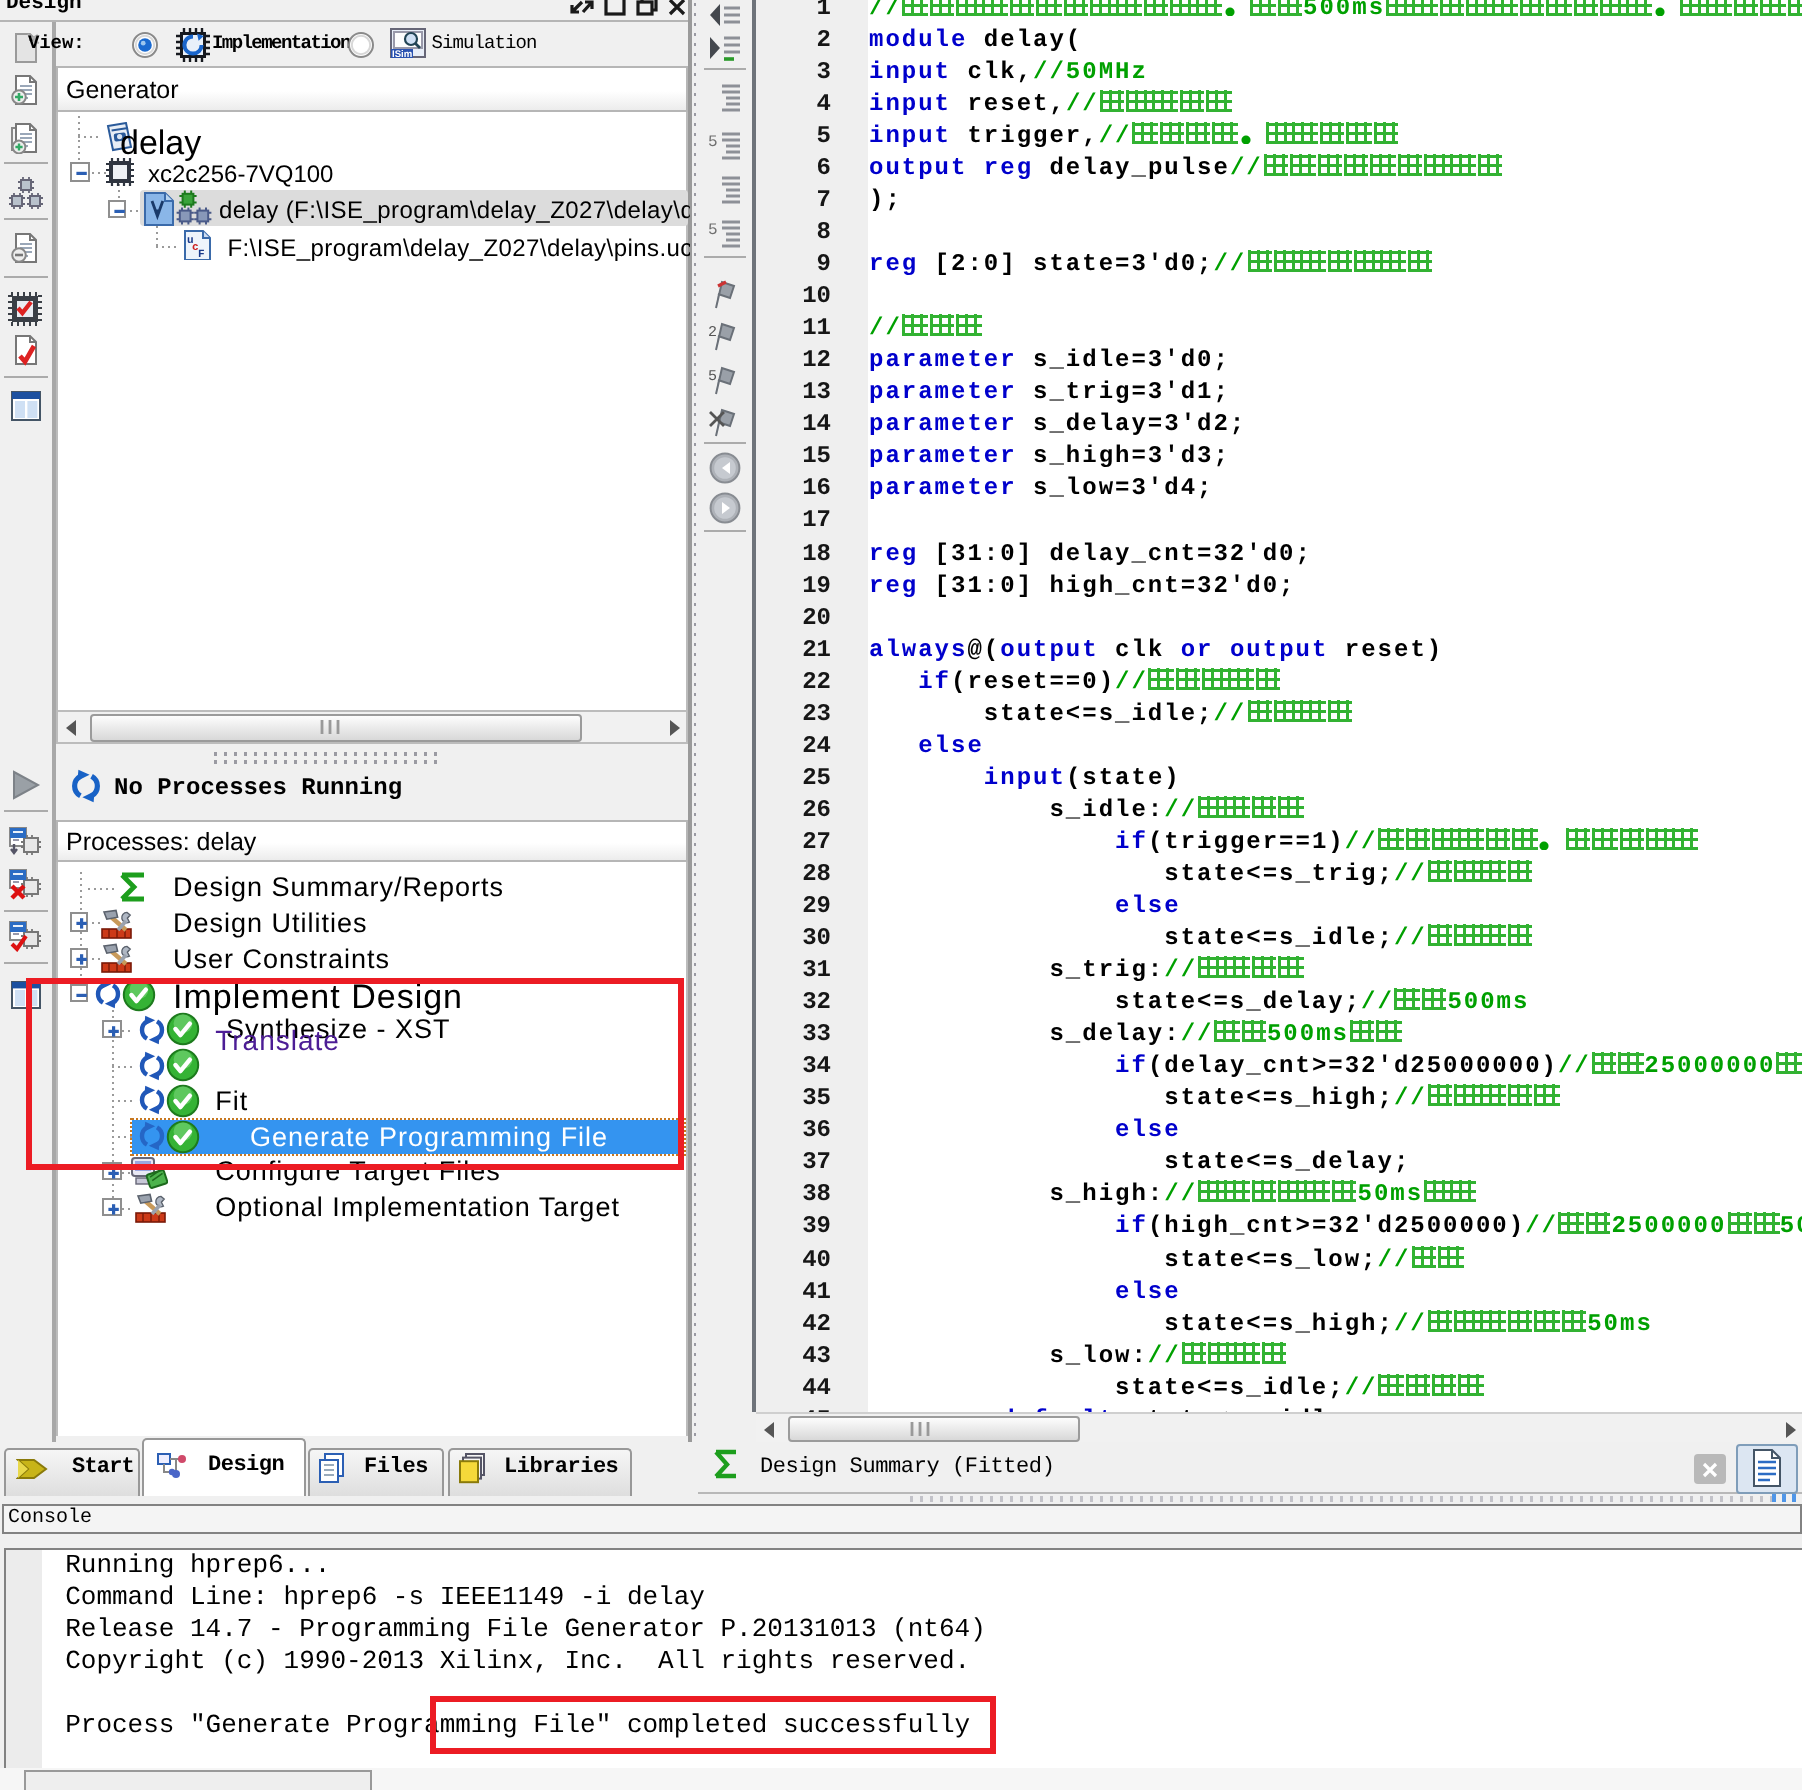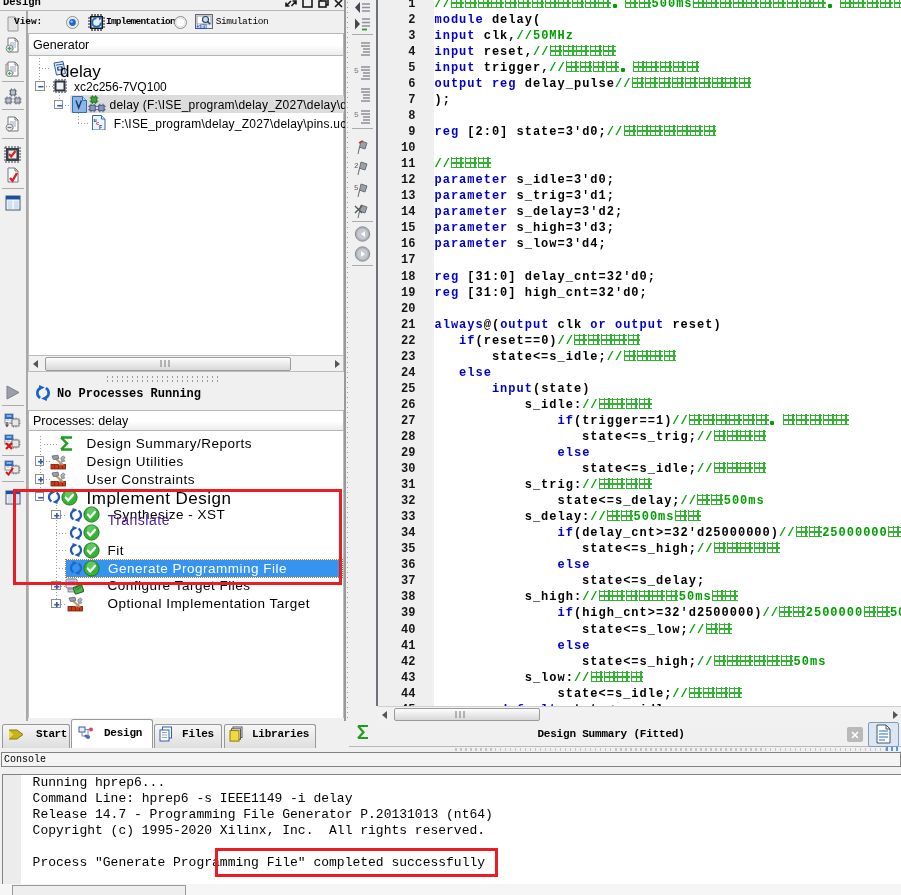--- a/index.html
+++ b/index.html
@@ -358,21 +358,21 @@
 <path d="M4.6 0.9 L9.6 3.1 L4.2 5.8 z" fill="#2057b8"></path>
 <path d="M10.5 3.67 A5 5 0 0 1 10.5 12.33" fill="none" stroke="#2057b8" stroke-width="2.2"></path>
 <path d="M11.4 15.1 L6.4 12.9 L11.8 10.2 z" fill="#2057b8"></path>
 </g>
   </svg>
 <svg class="a" style="left:83px;top:559.8px" width="17" height="17" viewBox="0 0 17 17">
     <circle cx="8.5" cy="8.5" r="7.6" fill="#35b335" stroke="#1d7a1d"></circle>
     <circle cx="8.5" cy="5.84" r="4.712" fill="#7fd97f" opacity="0.55"></circle>
     <path d="M4.7 8.5 l2.508 3.04 l4.712 -5.699999999999999" stroke="#fff" stroke-width="2.2" fill="none" stroke-linecap="round" stroke-linejoin="round"></path>
   </svg>
-<div class="a" style="left:108px;top:560.8px;font-size:13.5px;letter-spacing:0.5px;color:#fff">Generate Programming File</div>
+<div class="a" style="left:125px;top:560.8px;font-size:13.5px;letter-spacing:0.5px;color:#fff">Generate Programming File</div>
 <div class="a ebox" style="left:51px;top:580.9px">
     <svg width="9.5" height="9.5" viewBox="0 0 9.5 9.5">
       <path d="M2.2 4.7h5.2" stroke="#2b5fb4" stroke-width="1.6"></path>
       <path d="M4.8 2.1v5.2" stroke="#2b5fb4" stroke-width="1.6"></path>
     </svg>
   </div>
 <svg class="a" style="left:65px;top:578px" width="19" height="16.5" viewBox="0 0 19 16.5">
     <rect x="1" y="1" width="11" height="9" rx="1.5" fill="#e8e8f4" stroke="#667"></rect>
     <rect x="2.5" y="2.5" width="8" height="5" fill="#9aa6e0"></rect>
     <rect x="3" y="11" width="7" height="3" fill="#c8c8d8" stroke="#667" stroke-width="0.7"></rect>
@@ -583,38 +583,38 @@
 <svg class="a" style="left:228px;top:726px" width="16" height="16" viewBox="0 0 16 16">
     <rect x="5" y="1" width="9" height="10.5" fill="#f6f6f6" stroke="#556"></rect>
     <rect x="3.5" y="2.8" width="9" height="10.5" fill="#f6f6f6" stroke="#556"></rect>
     <rect x="2" y="4.6" width="9" height="10.5" fill="#f5d93a" stroke="#8a7a0a"></rect>
   </svg>
 <div class="a mono" style="left:252px;top:728px;font-size:11px;letter-spacing:-0.25px;color:#000;font-weight:bold">Libraries</div>
 <div class="a" style="left:349px;top:721px;width:552px;height:26px;background:#f0f0f0;border-bottom:1px solid #b8b8b8"></div>
 <svg class="a" style="left:355px;top:724px" width="16" height="16" viewBox="0 0 16 16">
     <path d="M3 2h10M3 2l5.5 6.2L3 14.2M3 14h10" stroke="#1d9e1d" stroke-width="2.2" fill="none"></path>
   </svg>
-<div class="a mono" style="left:380px;top:728px;width:462px;text-align:center;font-size:11px;letter-spacing:-0.2px;color:#000;font-weight:bold">Design Summary (Fitted)</div>
+<div class="a mono" style="left:380px;top:728px;width:462px;font-size:11px;letter-spacing:-0.2px;color:#000;font-weight:normal">Design Summary (Fitted)</div>
 <div class="a" style="left:847px;top:727px;width:16px;height:15px;background:#b9b9b9;border-radius:2px"></div>
 <svg class="a" style="left:851px;top:730.5px" width="8" height="8" viewBox="0 0 8 8">
     <path d="M1 1 L7 7 M7 1 L1 7" stroke="#fff" stroke-width="1.6"></path>
   </svg>
 <div class="a" style="left:868px;top:722px;width:31px;height:25px;background:#dcE6f2;border:1px solid #7f9db9;border-radius:2px"></div>
 <svg class="a" style="left:876px;top:724px" width="15" height="20" viewBox="0 0 15 20">
     <path d="M1 1h9l4 4v14H1z" fill="#fff" stroke="#456"></path>
     <path d="M10 1v4h4" fill="none" stroke="#456"></path>
     <path d="M3 7h9M3 10h9M3 13h9M3 16h6" stroke="#2b6cc4" stroke-width="1.2"></path>
   </svg>
 <div class="a" style="left:455px;top:747.5px;width:431px;height:3px;background:repeating-linear-gradient(90deg,#c3c3c9 0 1.5px,transparent 1.5px 5px)"></div>
 <div class="a" style="left:886px;top:747px;width:15px;height:4px;background:repeating-linear-gradient(90deg,#4f96e8 0 2px,transparent 2px 5px)"></div>
 <div class="a" style="left:1px;top:751.5px;width:900px;height:15.5px;background:#f4f4f4;border:1px solid #828282"></div>
 <div class="a mono" style="left:4px;top:753.5px;font-size:10px;color:#000">Console</div>
 <div class="a" style="left:1.5px;top:773.5px;width:899.5px;height:110.5px;background:#fff;border-top:1px solid #828282;border-left:1px solid #828282"></div>
 <div class="a" style="left:2.5px;top:774.5px;width:18.5px;height:109.5px;background:#ececec"></div>
 <pre class="a" style="left:32.6px;top:775px;font-size:13px;line-height:16px;color:#000">Running hprep6...
 Command Line: hprep6 -s IEEE1149 -i delay
 Release 14.7 - Programming File Generator P.20131013 (nt64)
-Copyright (c) 1995-2020 Xilinx, Inc.  All rights reserved.
+Copyright (c) 1990-2013 Xilinx, Inc.  All rights reserved.
 
 Process "Generate Programming File" completed successfully</pre>
 <div class="a" style="left:0;top:884px;width:901px;height:11px;background:#f6f6f6"></div>
 <div class="a" style="left:12px;top:884.5px;width:174px;height:11px;background:#eee;border:1px solid #999"></div>
 <div class="a" style="left:13px;top:488.5px;width:329px;height:96.5px;border:3px solid #ec1c24;z-index:50"></div>
 <div class="a" style="left:215px;top:848px;width:283px;height:29px;border:3px solid #ec1c24;z-index:50"></div>
 </body></html>

